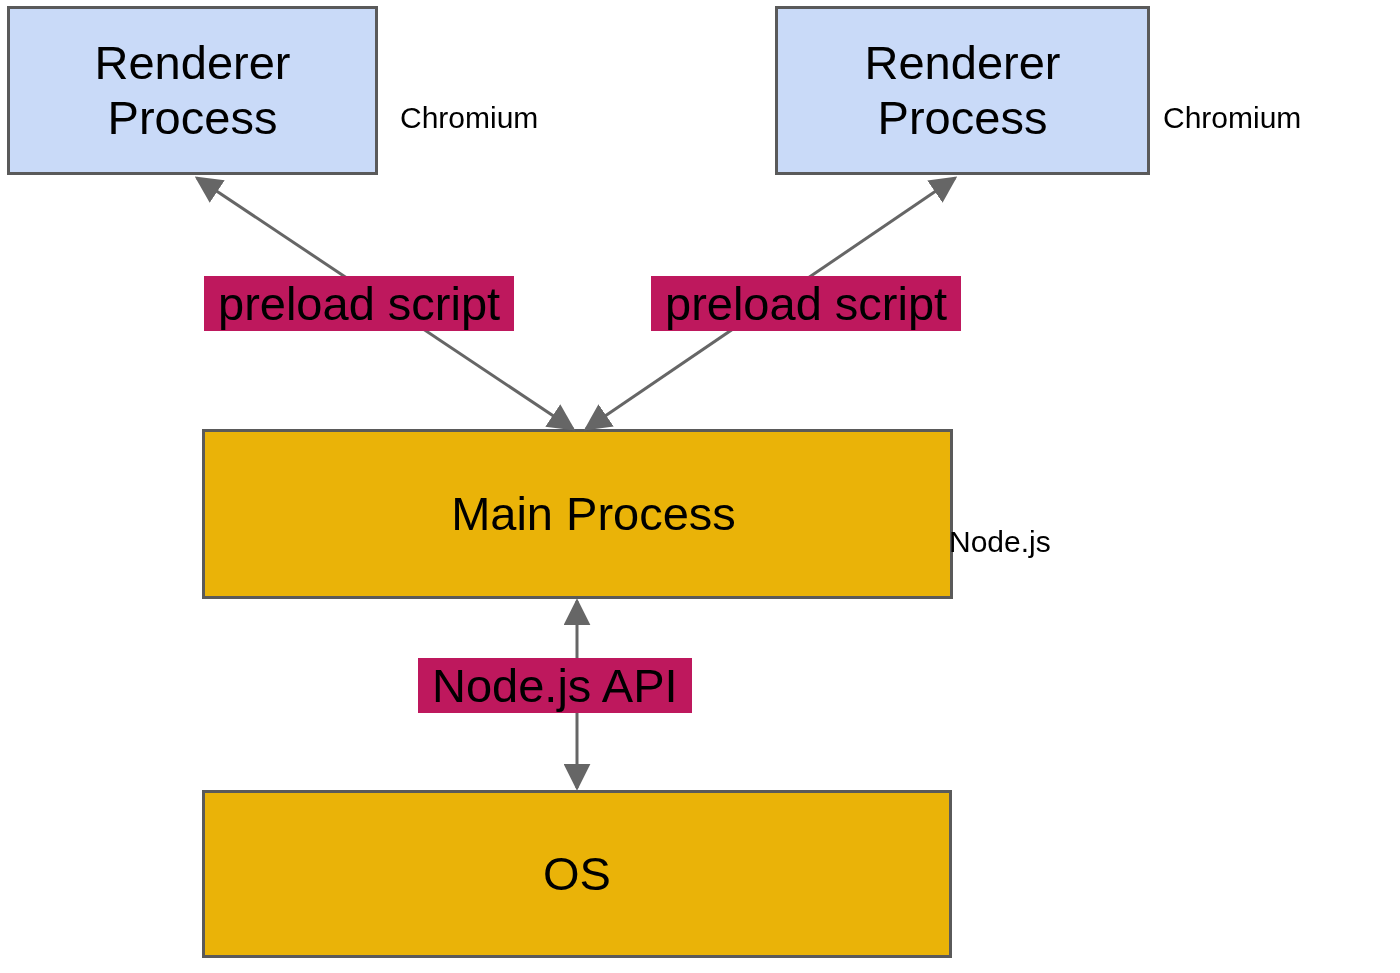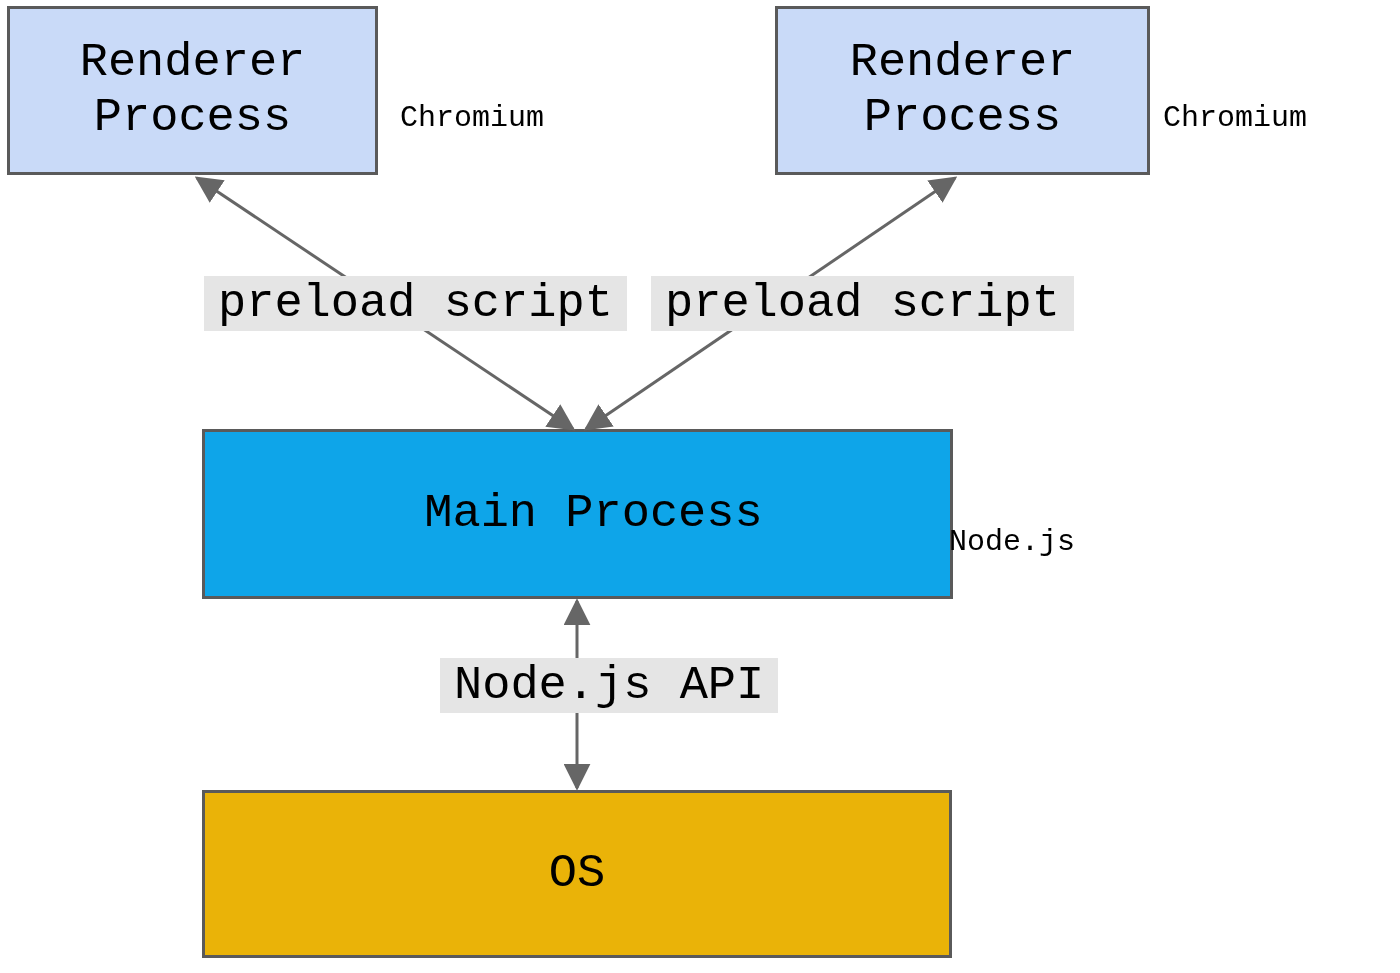--- a/index.html
+++ b/index.html
@@ -5,63 +5,63 @@
   html, body {
     margin: 0;
     padding: 0;
     background: #ffffff;
   }
   .canvas {
     position: relative;
     width: 1400px;
     height: 973px;
     background: #ffffff;
-    font-family: Liberation Mono, monospace;
+    font-family: Liberation Sans, sans-serif;
     color: #000000;
     overflow: hidden;
   }
   .box {
     position: absolute;
     box-sizing: border-box;
     border: 3px solid #5a5a5a;
     display: flex;
     align-items: center;
     justify-content: center;
     text-align: center;
     font-size: 47px;
     line-height: 1.15;
   }
   .box-renderer-left  { left: 7px;   top: 6px;   width: 371px; height: 169px; background: #c9daf8; }
   .box-renderer-right { left: 775px; top: 6px;   width: 375px; height: 169px; background: #c9daf8; }
-  .box-main           { left: 202px; top: 429px; width: 751px; height: 170px; background: #0ea5e9; padding-left: 32px; }
+  .box-main           { left: 202px; top: 429px; width: 751px; height: 170px; background: #eab308; padding-left: 32px; }
   .box-os             { left: 202px; top: 790px; width: 750px; height: 168px; background: #eab308; }
   .box-label { width: 80%; }
 
   .annotation {
     position: absolute;
     font-size: 30px;
     line-height: 1;
     white-space: nowrap;
   }
   .anno-chromium-left  { left: 400px;  top: 103px; }
   .anno-chromium-right { left: 1163px; top: 103px; }
   .anno-nodejs         { left: 949px;  top: 527px; }
 
   .edge-label {
     position: absolute;
     font-size: 47px;
     line-height: 1;
     white-space: nowrap;
-    background: #e5e5e5;
+    background: #be185d;
     padding: 4px 14px;
     z-index: 3;
   }
   .lbl-preload-left  { left: 204px; top: 276px; }
   .lbl-preload-right { left: 651px; top: 276px; }
-  .lbl-nodejs-api    { left: 440px; top: 658px; }
+  .lbl-nodejs-api    { left: 418px; top: 658px; }
 
   svg.arrows {
     position: absolute;
     left: 0;
     top: 0;
     z-index: 2;
     pointer-events: none;
   }
   .arrow-line {
     stroke: #666666;

